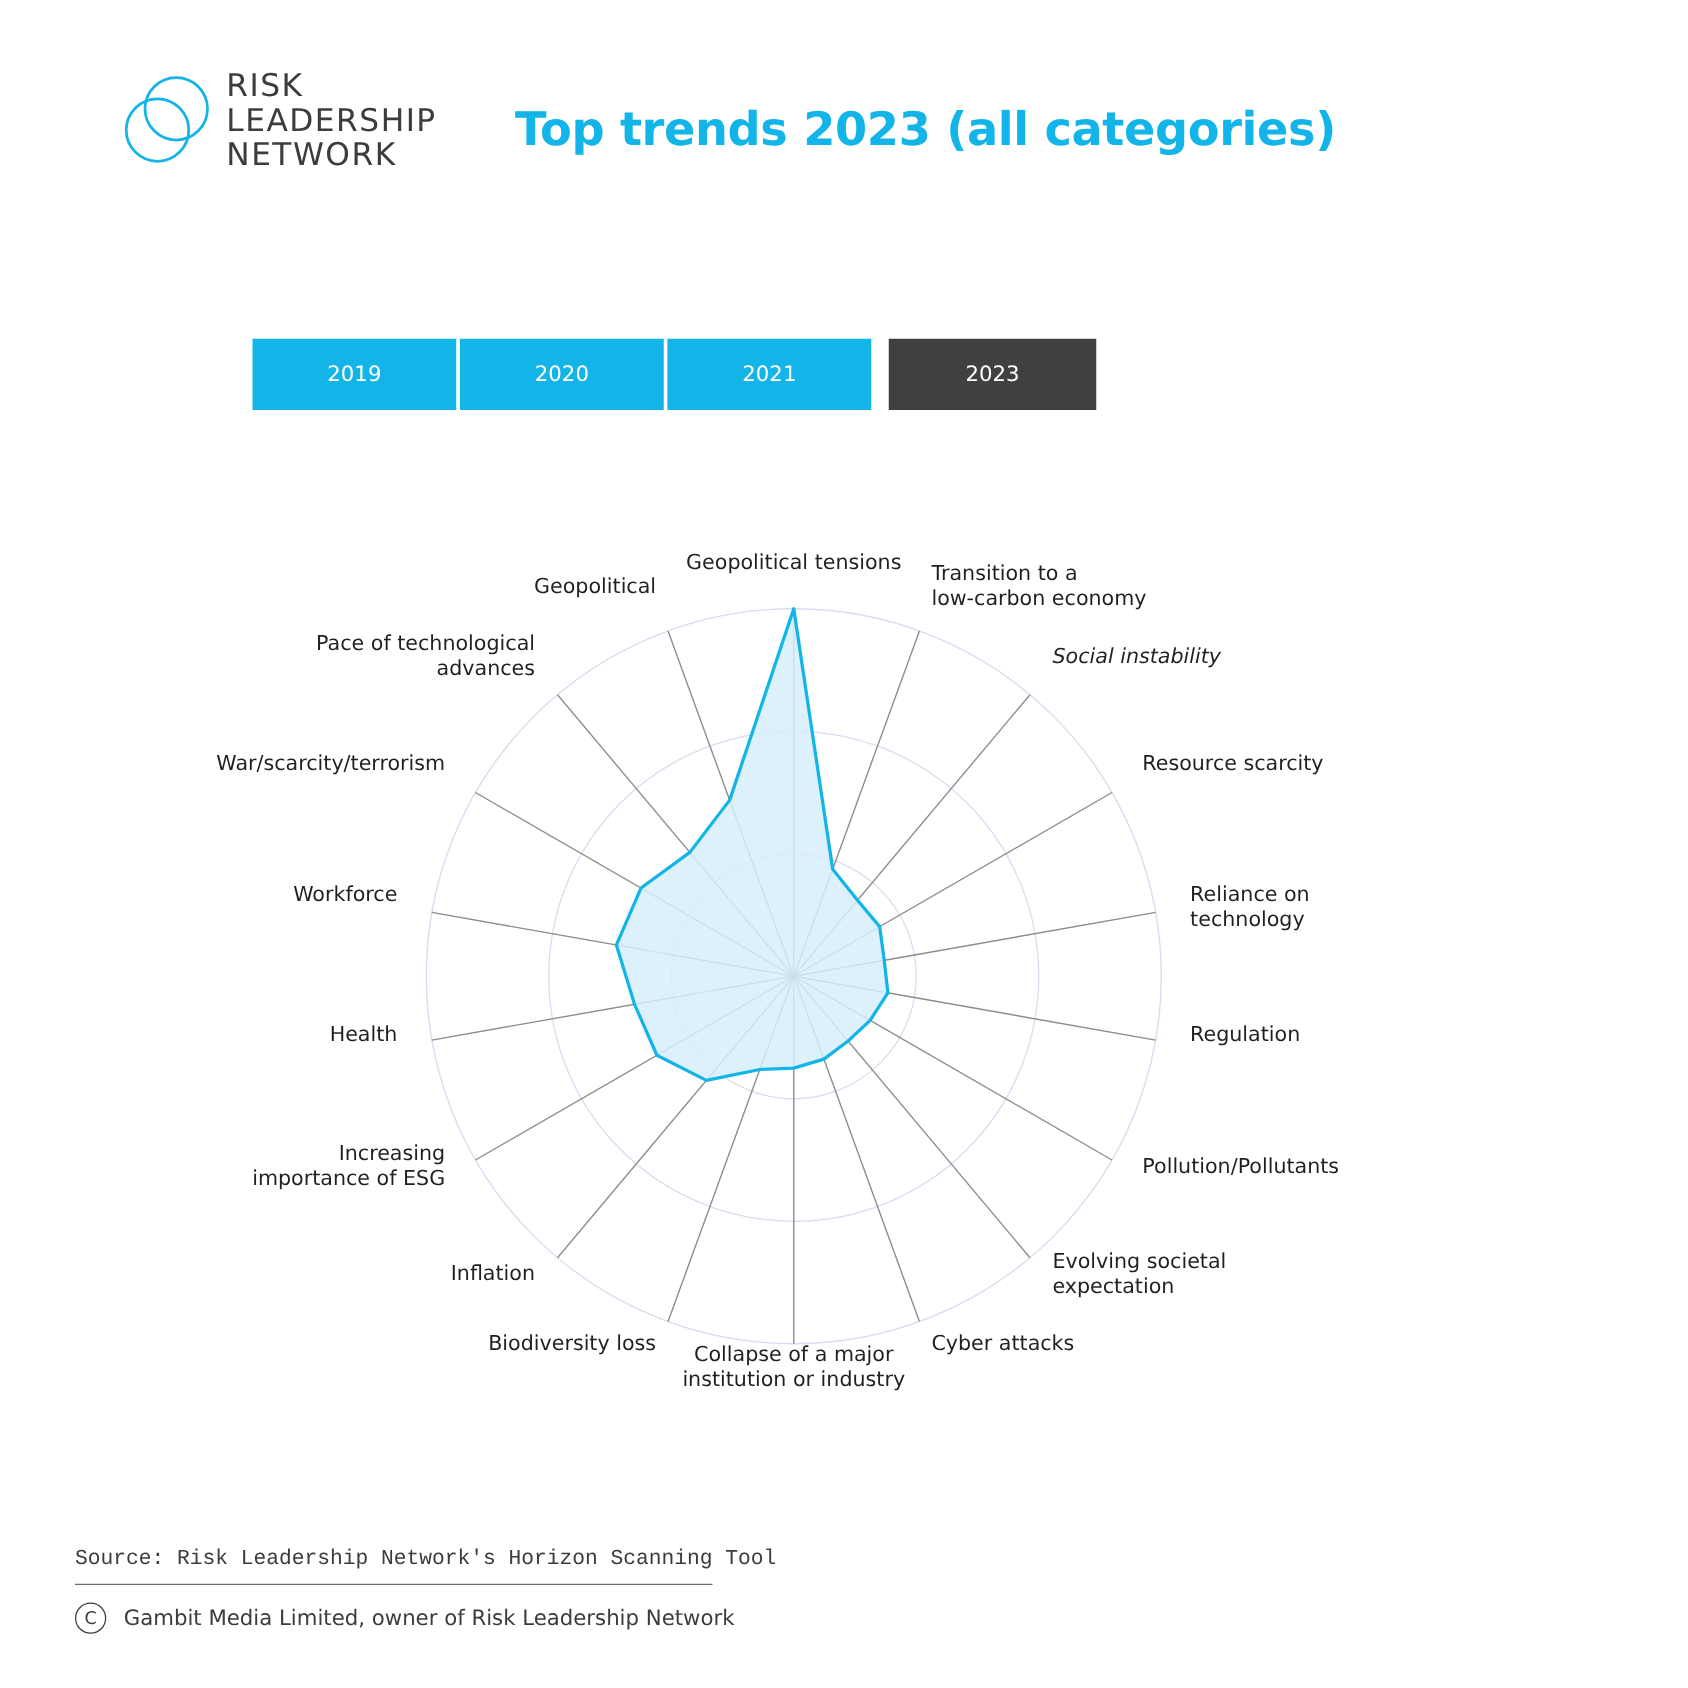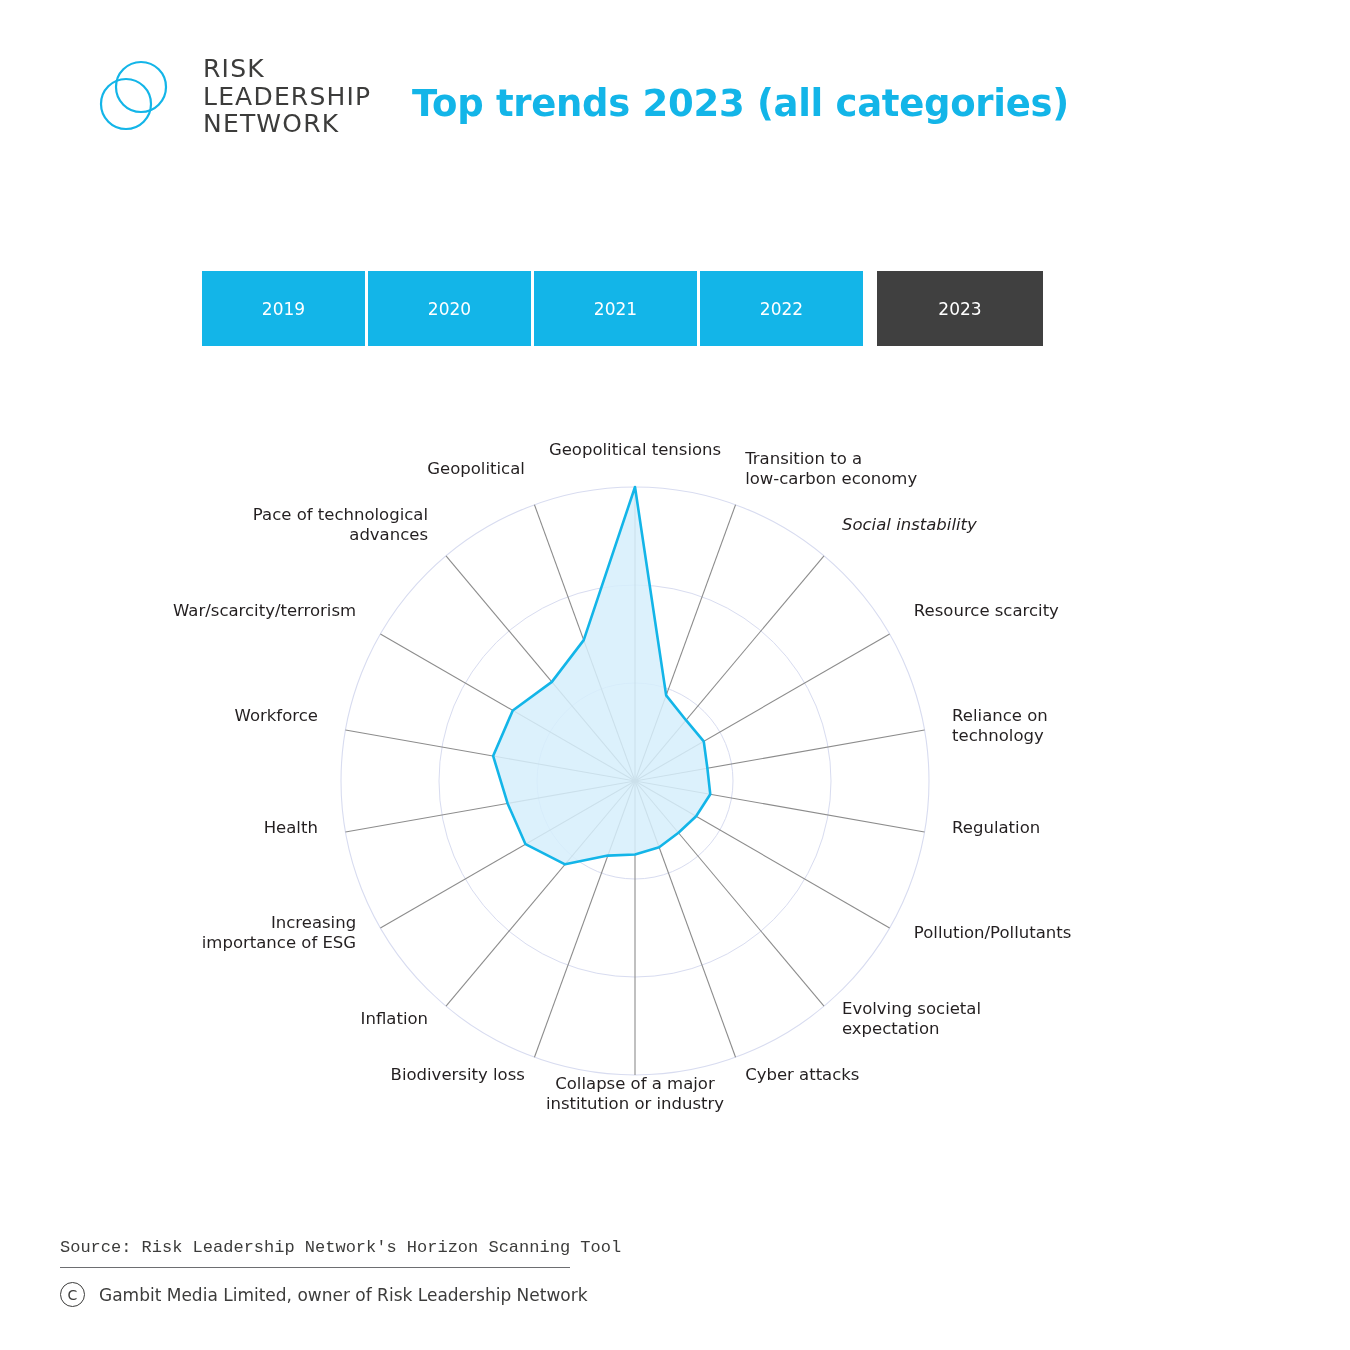--- a/index.html
+++ b/index.html
@@ -8,39 +8,39 @@
     background:#ffffff;
     font-family:"Liberation Sans",sans-serif;
     position:relative;
     overflow:hidden;
     -webkit-font-smoothing:antialiased;
   }
 
   
   #header{position:absolute;left:0;top:0;width:1350px;height:190px;}
 
-  #logo-block{position:absolute;left:95px;top:55px;display:flex;align-items:center;gap:28px;}
+  #logo-block{position:absolute;left:95px;top:55px;display:flex;align-items:center;gap:6px;}
   #logo-mark{width:80px;height:80px;position:relative;flex:none;}
   #logo-text{
     font-family:"DejaVu Sans",sans-serif;
     font-size:25px;line-height:27.5px;letter-spacing:1.2px;
     color:#3c3c3b;font-weight:400;white-space:pre-line;
   }
 
   #page-title{
     position:absolute;left:412px;top:82px;
     font-family:"DejaVu Sans",sans-serif;
     font-size:37px;font-weight:bold;color:#13b5e8;
     letter-spacing:-0.3px;white-space:nowrap;
   }
 
   
   #year-tabs{position:absolute;left:202px;top:271px;display:flex;}
   .year-tab{
-    width:166px;height:75px;
+    width:166px;height:57px;
     display:flex;align-items:center;justify-content:center;
     font-family:"DejaVu Sans",sans-serif;
     font-size:17px;color:#ffffff;
     box-sizing:border-box;
     border-right:3px solid #ffffff;
     cursor:pointer;
   }
   .year-tab:last-child{border-right:none;}
   .year-tab.inactive{background:#13b5e8;}
   .year-tab.active{background:#404040;margin-left:11px;}
@@ -93,21 +93,20 @@
 NETWORK</div>
   </div>
 
   <div id="page-title">Top trends 2023 (all categories)</div>
 </div>
 
 <div id="year-tabs">
   <div class="year-tab inactive">2019</div>
   <div class="year-tab inactive">2020</div>
   <div class="year-tab inactive">2021</div>
-  <div class="year-tab inactive">2022</div>
   <div class="year-tab active">2023</div>
 </div>
 
 <div id="chart-area">
   <svg id="radar-svg" width="1350" height="790">
     <g id="radar-rings">
         <circle cx="635" cy="381" r="98" fill="none" stroke="#d8dcf0" stroke-width="1"></circle>
         <circle cx="635" cy="381" r="196" fill="none" stroke="#d8dcf0" stroke-width="1"></circle>
         <circle cx="635" cy="381" r="294" fill="none" stroke="#d8dcf0" stroke-width="1.1"></circle>
       </g>

